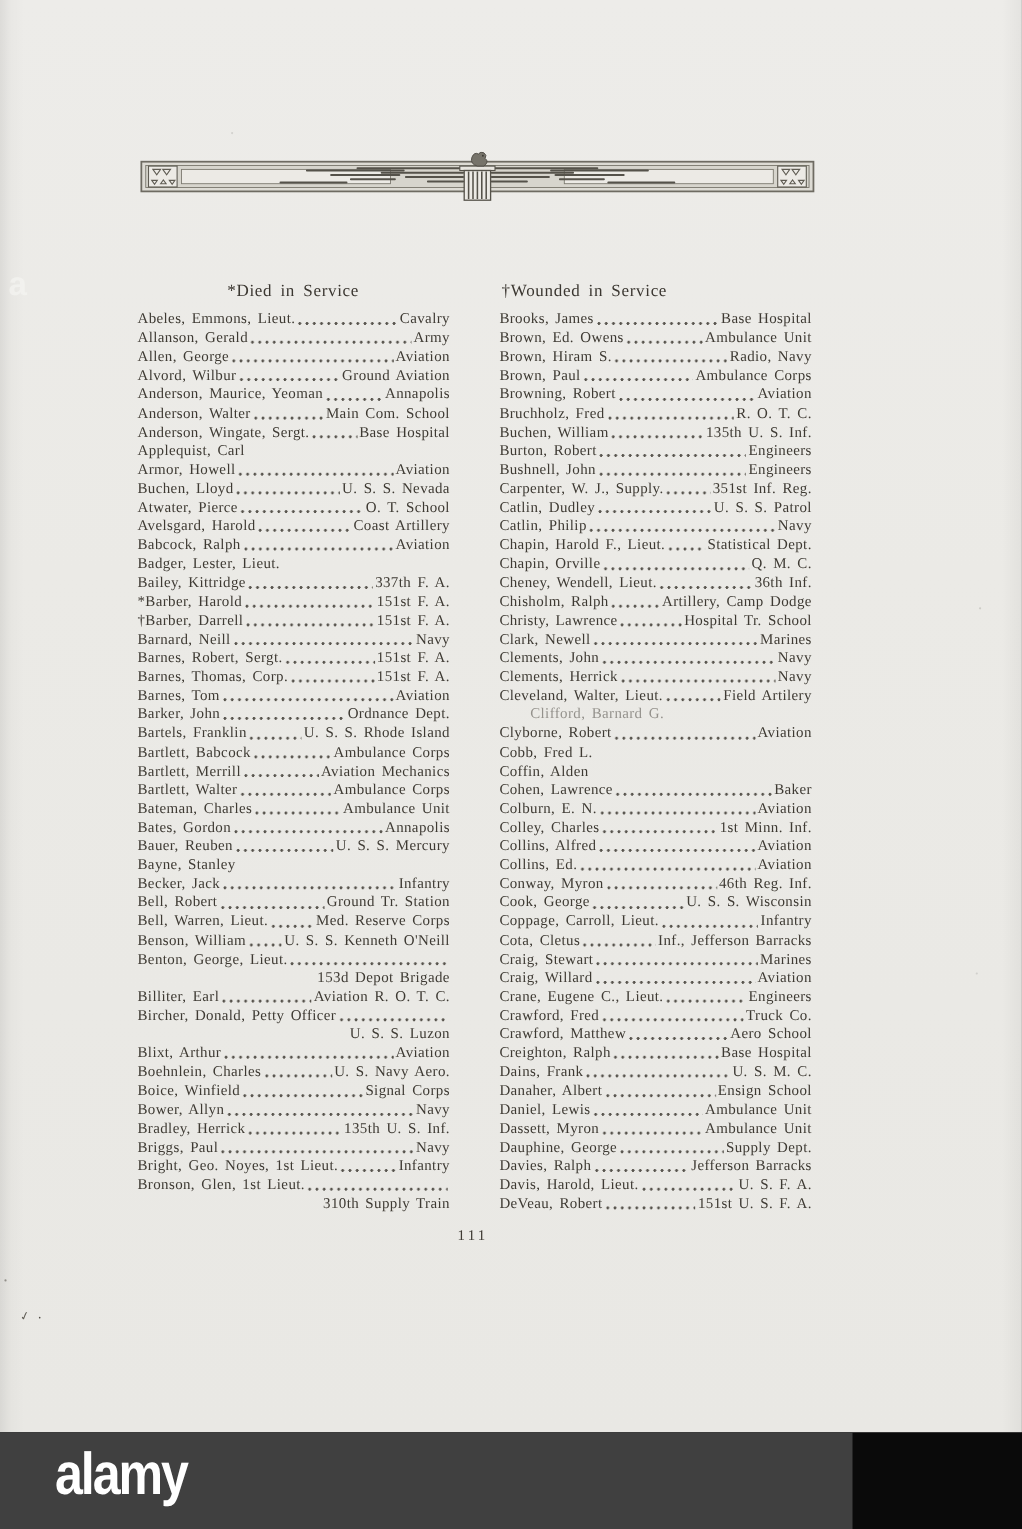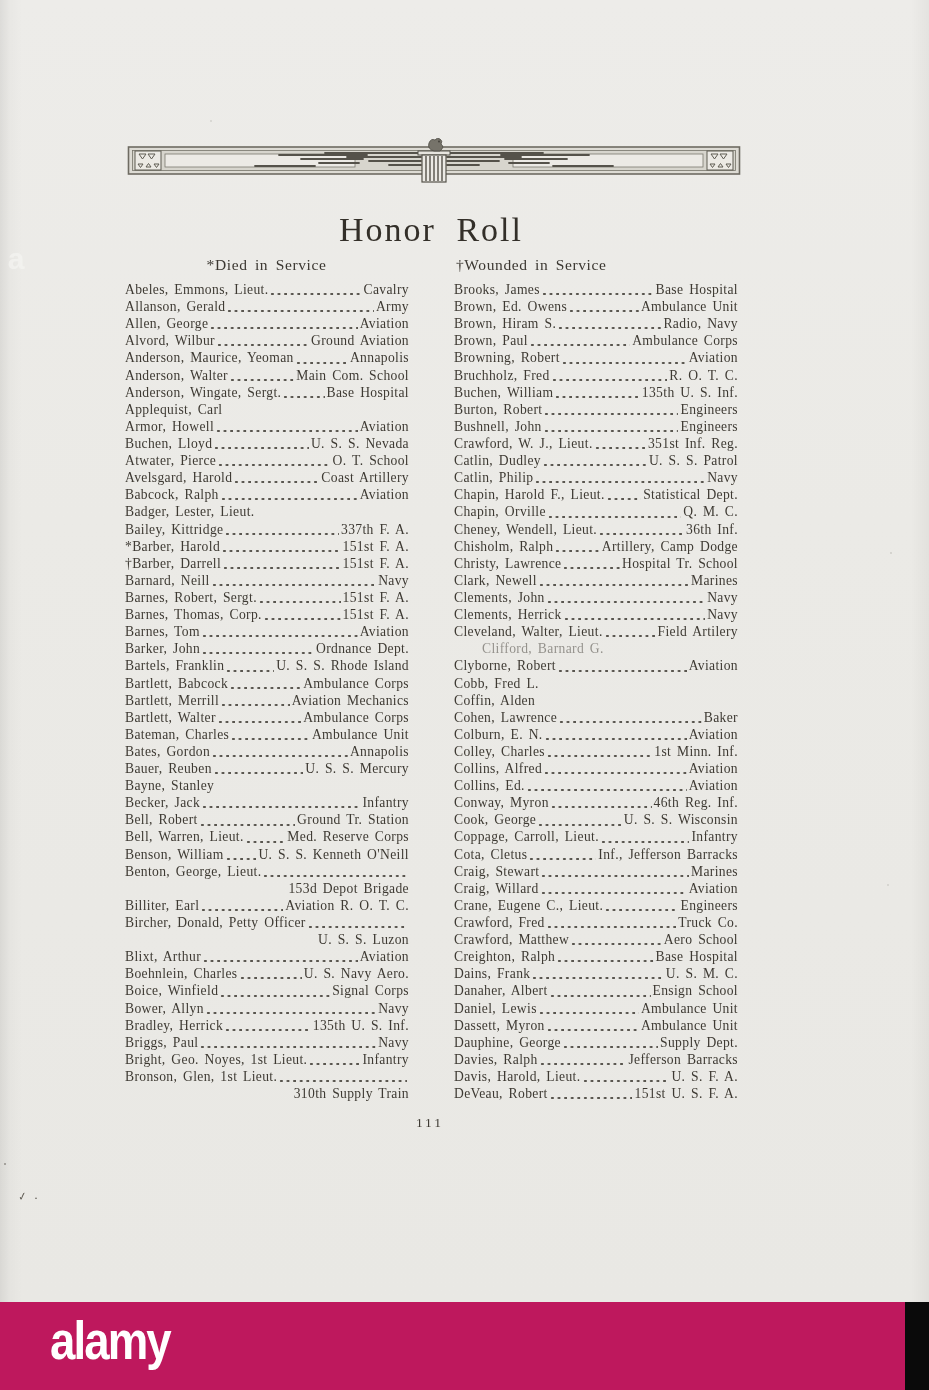--- a/index.html
+++ b/index.html
@@ -57,21 +57,21 @@
   
   .pagenum{
     position:absolute;left:395px;top:1115px;width:70px;text-align:center;
     font-size:13.5px;letter-spacing:3px;color:#3e3a33;
   }
   
   .pen-check{position:absolute;left:18px;top:1190px;font-size:11px;color:#4a463e;transform:rotate(-12deg);opacity:.85;}
   .pen-dot{position:absolute;left:34px;top:1191px;font-size:12px;color:#3e3a33;opacity:.9;}
   
   .bar{
-    position:absolute;left:0;bottom:0;width:905px;height:88px;background:#be185d;
+    position:absolute;left:0;bottom:0;width:775px;height:88px;background:#404040;
     font-family:"Liberation Sans","DejaVu Sans",sans-serif;color:#ffffff;
   }
   .bar .logo{
     position:absolute;left:50px;top:8px;font-size:48px;font-weight:bold;
     letter-spacing:-2px;transform:scale(.95,1.12);transform-origin:left top;
   }
   .bar .right-text{position:absolute;right:46px;top:16px;text-align:right;}
   .bar .image-id{font-size:17px;font-weight:400;letter-spacing:.2px;}
   .bar .url{font-size:17.5px;font-weight:bold;margin-top:7px;letter-spacing:.2px;}
 </style>
@@ -130,21 +130,20 @@
 
     <g>
       <rect x="291" y="13" width="32" height="4" fill="#e7e5df" stroke="#55524a" stroke-width="1"></rect>
       <rect x="295" y="17" width="24" height="27" fill="#eceae5" stroke="#55524a" stroke-width="1.2"></rect>
       <path d="M299 18 v25 M303 18 v25 M307 18 v25 M311 18 v25 M315 18 v25" stroke="#55524a" stroke-width="1.4"></path>
       <path d="M307 13 q-7 -2 -5 -8 q2 -5 6 -3 q2 -3 5 -1 q3 2 1 5 q4 3 -1 7 z" fill="#76736a" stroke="#4d4a43" stroke-width="0.8"></path>
       <circle cx="312" cy="3.5" r="0.9" fill="#3e3b35"></circle>
     </g>
   </svg>
 
-  <div class="title">Honor Roll</div>
   <div class="subhead died">*Died in Service</div>
   <div class="subhead wounded">†Wounded in Service</div>
 
   <div class="col left">
       <div class="row">
         <span class="name">Abeles, Emmons, Lieut.</span>
         <span class="leader"></span>
         <span class="unit">Cavalry</span>
       </div>
       <div class="row">
@@ -408,21 +407,21 @@
         <span class="name">Burton, Robert</span>
         <span class="leader"></span>
         <span class="unit">Engineers</span>
       </div>
       <div class="row">
         <span class="name">Bushnell, John</span>
         <span class="leader"></span>
         <span class="unit">Engineers</span>
       </div>
       <div class="row">
-        <span class="name">Crawford, W. J., Lieut.</span>
+        <span class="name">Carpenter, W. J., Supply.</span>
         <span class="leader"></span>
         <span class="unit">351st Inf. Reg.</span>
       </div>
       <div class="row">
         <span class="name">Catlin, Dudley</span>
         <span class="leader"></span>
         <span class="unit">U. S. S. Patrol</span>
       </div>
       <div class="row">
         <span class="name">Catlin, Philip</span>

